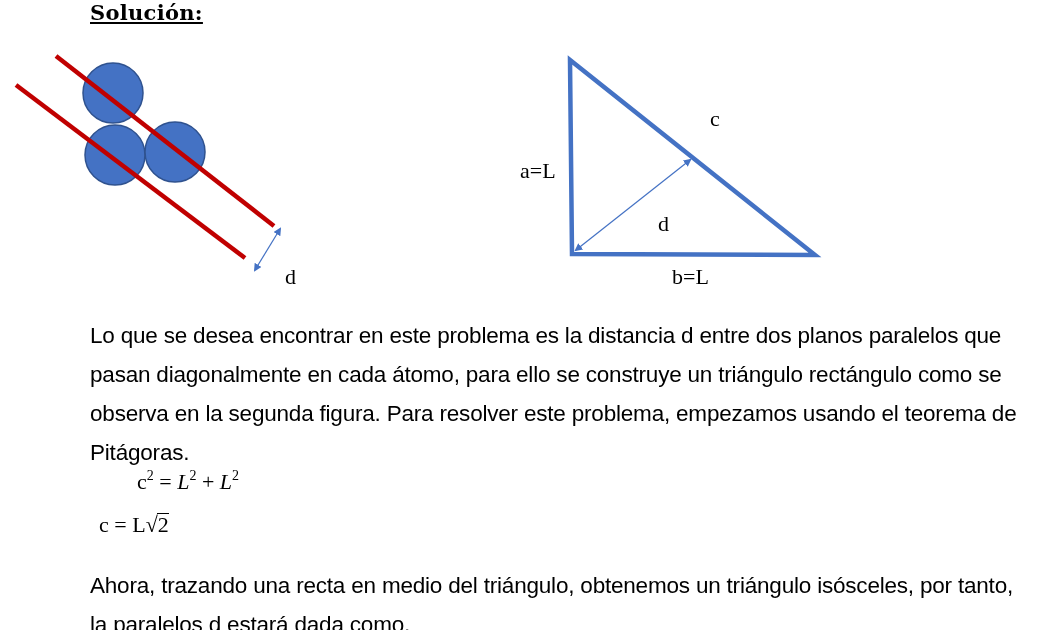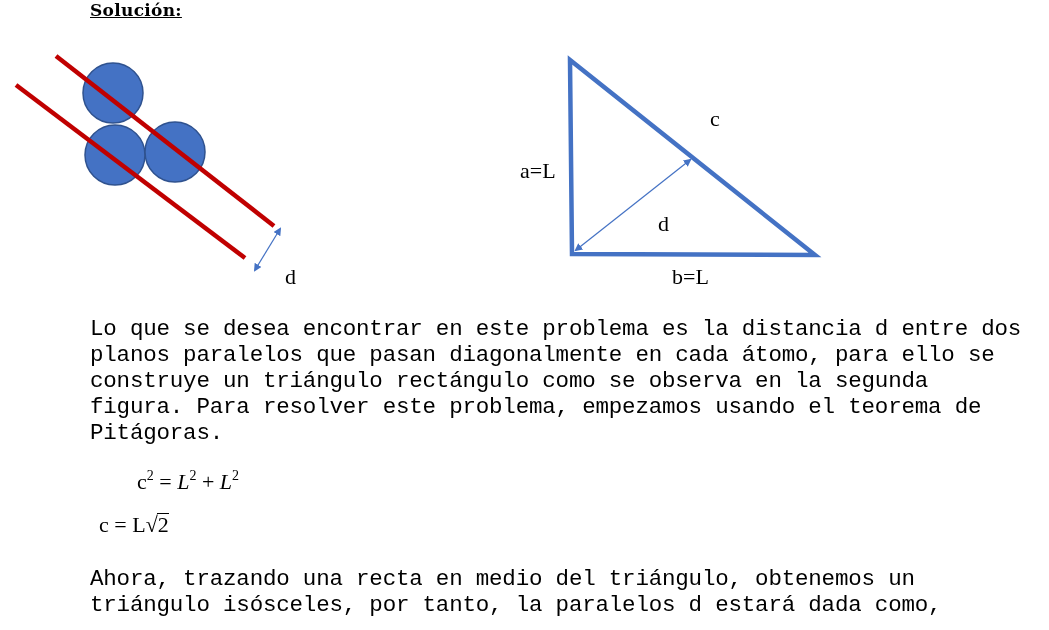--- a/index.html
+++ b/index.html
@@ -1,23 +1,23 @@
 <!DOCTYPE html>
 <html><head>
 <meta charset="utf-8">
 <style>
   html, body { margin: 0; padding: 0; background: #ffffff; }
   body { width: 1049px; height: 630px; position: relative; overflow: hidden;
          font-family: "DejaVu Serif", "Liberation Serif", serif; color: #000; }
-  .title { position: absolute; left: 90px; top: 0px; font-size: 17px; font-weight: bold;
+  .title { position: absolute; left: 90px; top: 0px; font-size: 21px; font-weight: bold;
            text-decoration: underline; letter-spacing: 0.3px; }
   .fig { position: absolute; left: 0; top: 0; }
   .label { font-family: "Liberation Serif", serif; font-size: 22px; fill: #000; }
-  .para { position: absolute; left: 90px; width: 940px; font-family: Liberation Mono, monospace;
-          font-size: 22.5px; line-height: 26px; letter-spacing: -0.2px; }
+  .para { position: absolute; left: 90px; width: 940px; font-family: Liberation Sans, sans-serif;
+          font-size: 22.5px; line-height: 39px; letter-spacing: -0.2px; }
   .eq { position: absolute; left: 90px; font-family: "Liberation Serif", serif; font-size: 22px; }
   .eq i { font-style: italic; }
   .sup { font-size: 14px; vertical-align: 9px; }
   .sqrt { display: inline-block; border-top: 1.5px solid #000; padding-left: 1px; margin-left: -1px; line-height: 22px; }
 </style>
 </head>
 <body>
 
 <div class="title">Solución:</div>
 

